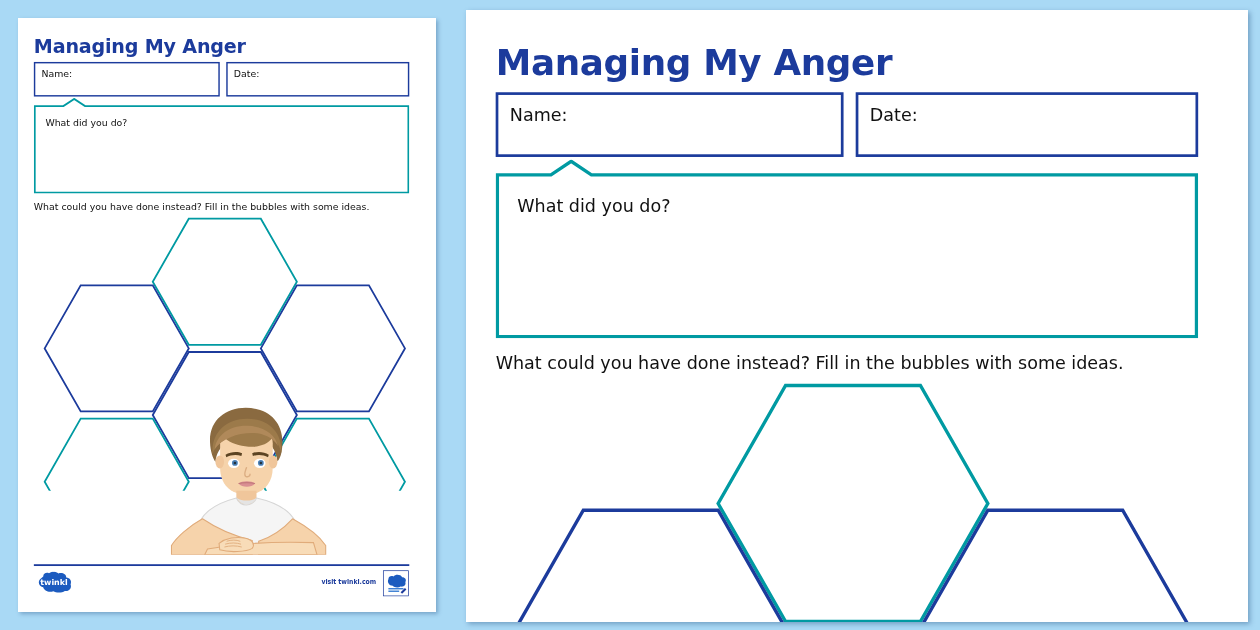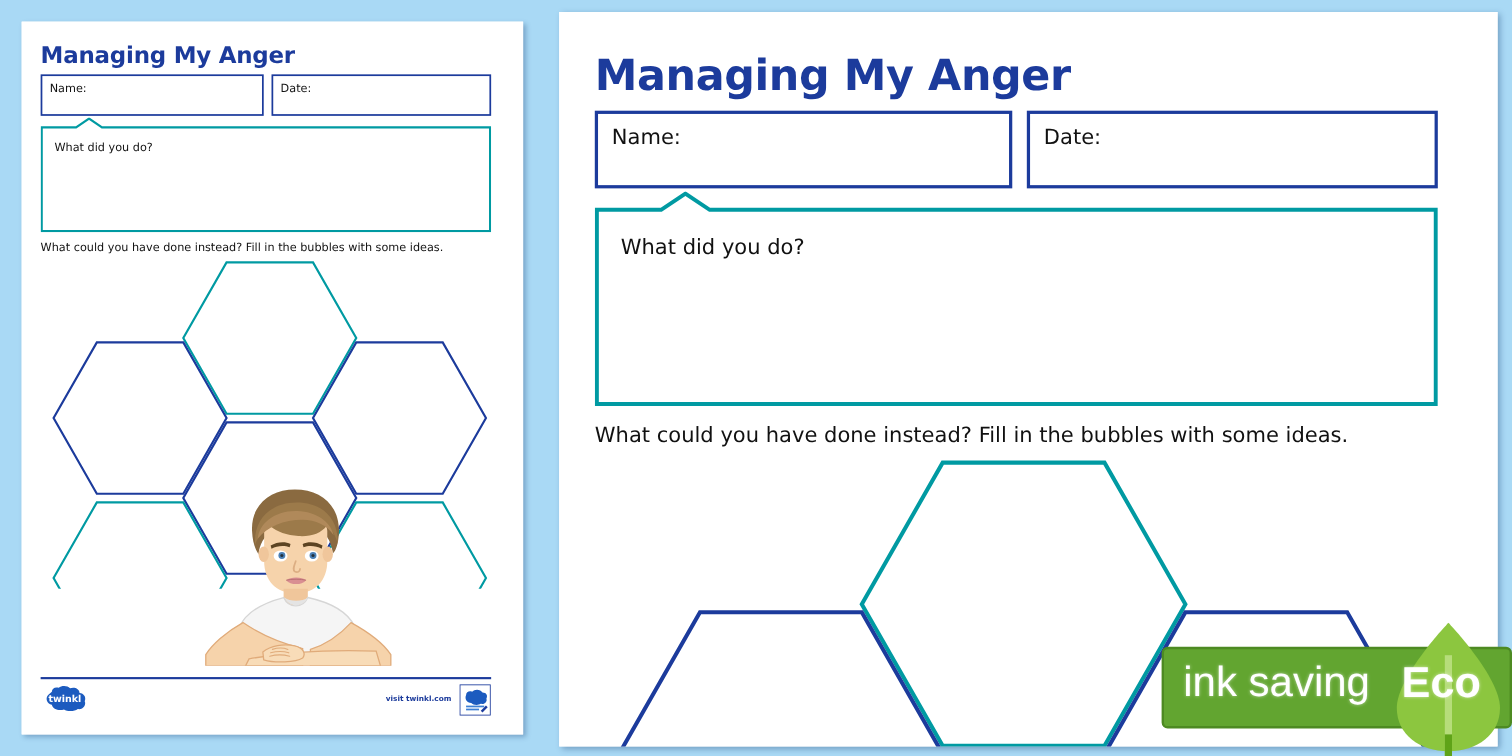--- a/index.html
+++ b/index.html
@@ -377,26 +377,14 @@
               <polygon points="130,560 330,560 430,735 330,910 130,910 30,735" stroke="#009aa2"></polygon>
               <polygon points="730,560 930,560 1030,735 930,910 730,910 630,735" stroke="#009aa2"></polygon>
             </g>
           </svg>
         </div>
 
       </div>
     </div>
   </div>
 
-  <div id="eco-badge">
-    <div id="eco-bar"></div>
-    <span id="eco-ink-label">ink saving</span>
-    <div id="eco-leaf">
-      <svg viewBox="0 0 122 114">
-        <path d="M61 3 C61 3 18 48 18 74 C18 96 37 110 61 110 C85 110 104 96 104 74 C104 48 61 3 61 3 Z" fill="#8cc63f"></path>
-        <rect x="58" y="30" width="6" height="84" fill="#b6dd7a"></rect>
-        <rect x="58" y="96" width="6" height="18" fill="#5fa318"></rect>
-      </svg>
-    </div>
-    <span id="eco-word">Eco</span>
-  </div>
 
 </div>
 
 </body></html>

